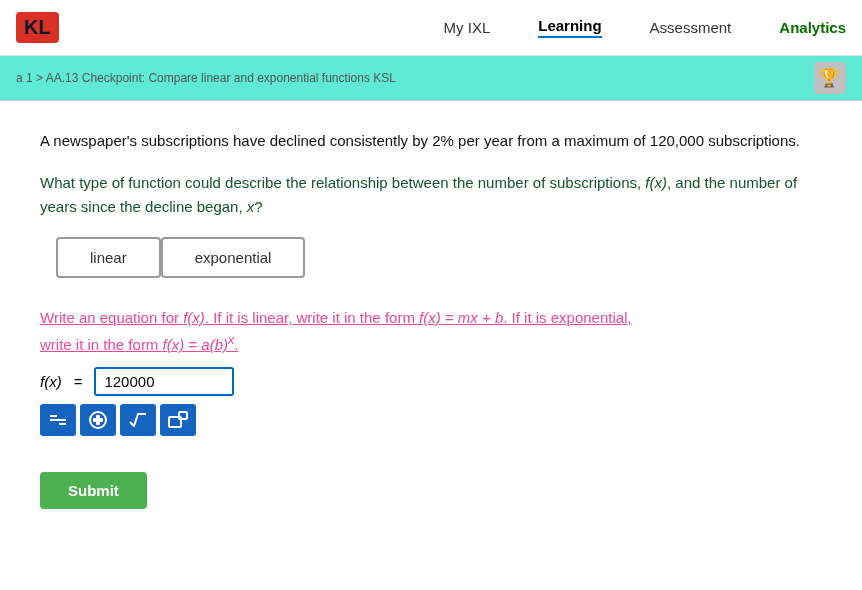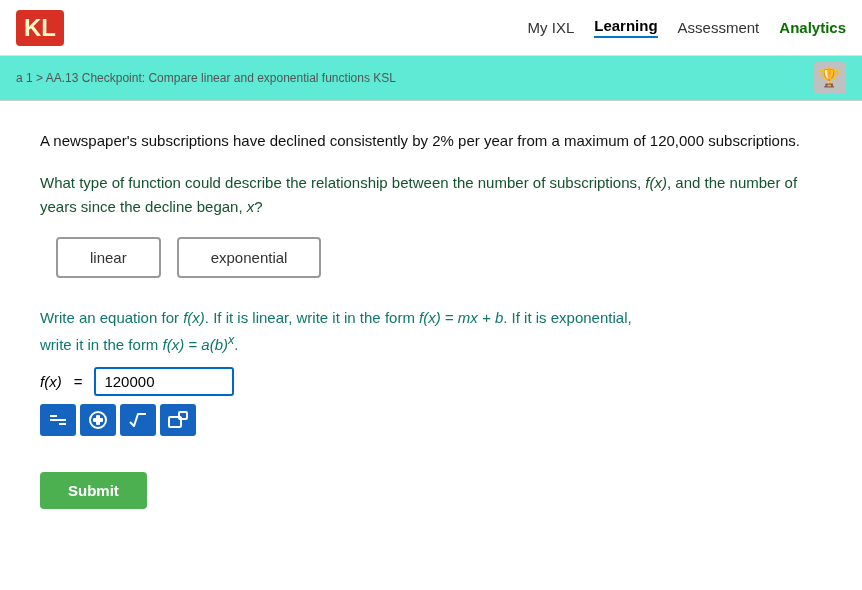--- a/index.html
+++ b/index.html
@@ -15,30 +15,30 @@
     .top-nav {
       background: #fff;
       display: flex;
       align-items: center;
       height: 56px;
       padding: 0 16px;
       border-bottom: 1px solid #ddd;
     }
     .nav-logo {
       background: #d93025;
-      color: #fef9c3;
-      font-weight: bold;
-      font-size: 24px;
+      color: #0f172a;
+      font-weight: bold;
+      font-size: 20px;
       padding: 4px 8px;
       border-radius: 4px;
       margin-right: 24px;
     }
     .nav-links {
       display: flex;
-      gap: 20px;
+      gap: 48px;
       margin-left: auto;
       align-items: center;
     }
     .nav-link {
       font-size: 15px;
       color: #333;
       text-decoration: none;
       cursor: pointer;
     }
     .nav-link.active {
@@ -96,43 +96,44 @@
       margin-bottom: 18px;
     }
 
     .function-inline {
       font-style: italic;
     }
 
     
     .answer-options {
       display: flex;
-      gap: 16px;
+      gap: 0;
       margin-bottom: 28px;
       padding-left: 16px;
     }
     .answer-btn {
       border: 2px solid #999;
       background: #fff;
       border-radius: 4px;
       padding: 10px 32px;
       font-size: 15px;
       cursor: pointer;
       color: #333;
     }
 
     
     .equation-section {
       margin-bottom: 20px;
     }
     .equation-label {
       font-size: 15px;
-      color: #0f766e;
+      color: #ec4899;
       line-height: 1.6;
       margin-bottom: 10px;
+      text-decoration: underline;
     }
 
     .equation-input-row {
       display: flex;
       align-items: center;
       gap: 8px;
       margin-bottom: 8px;
     }
     .equation-prefix {
       font-style: italic;

